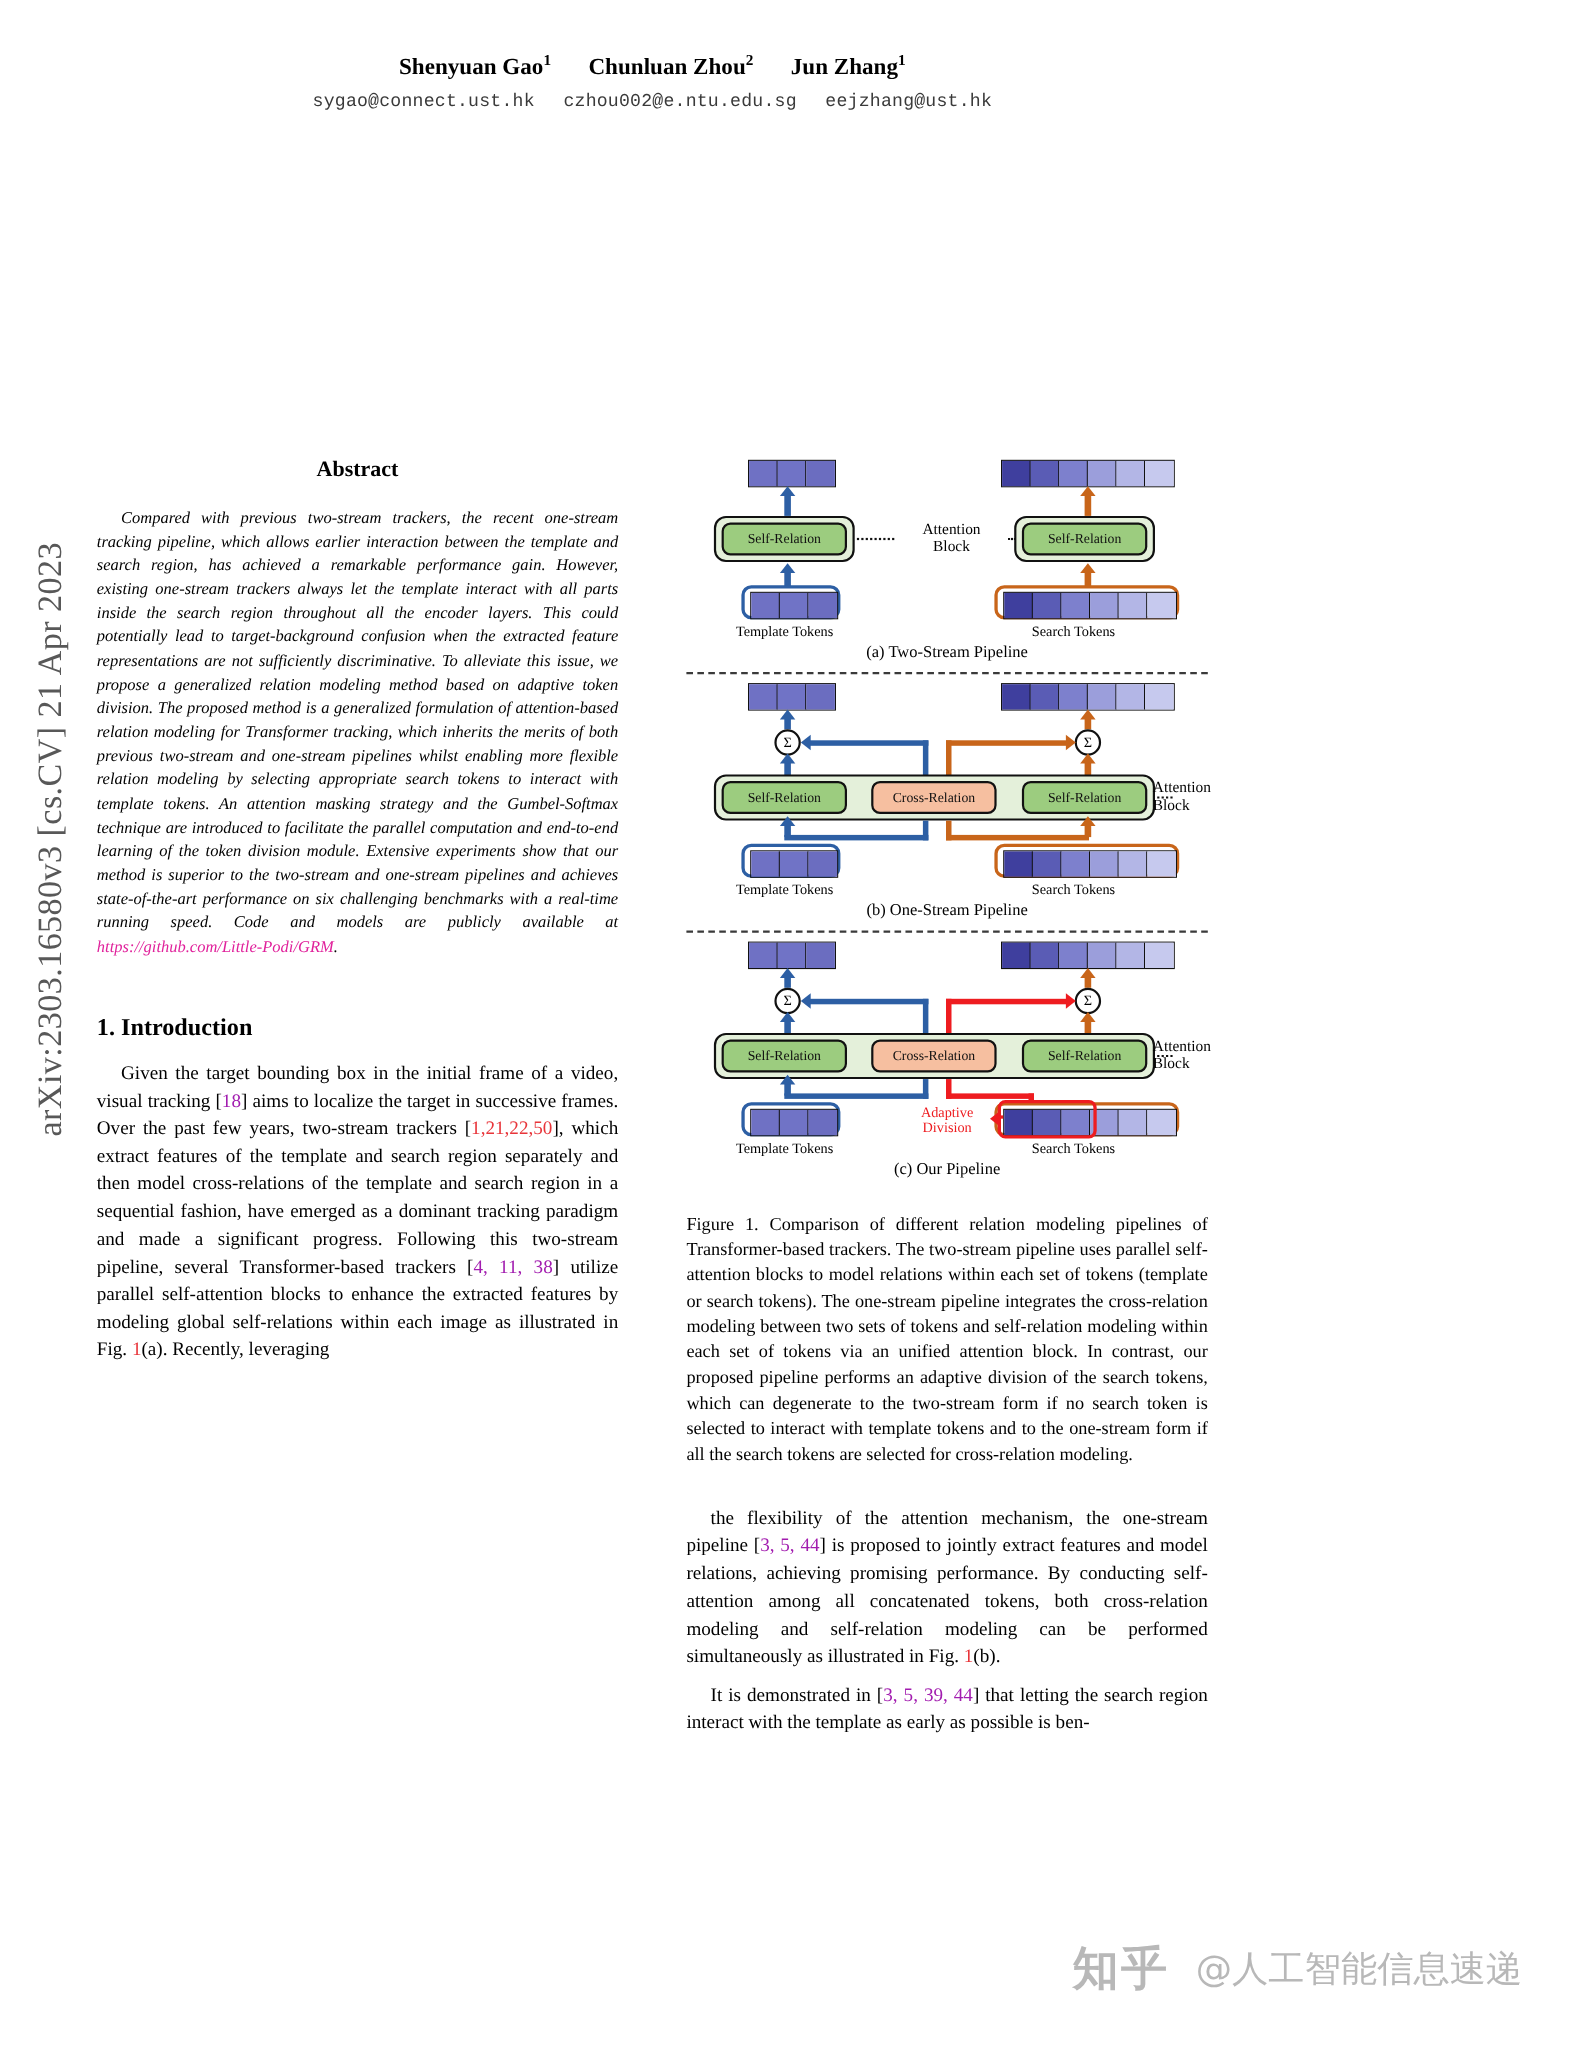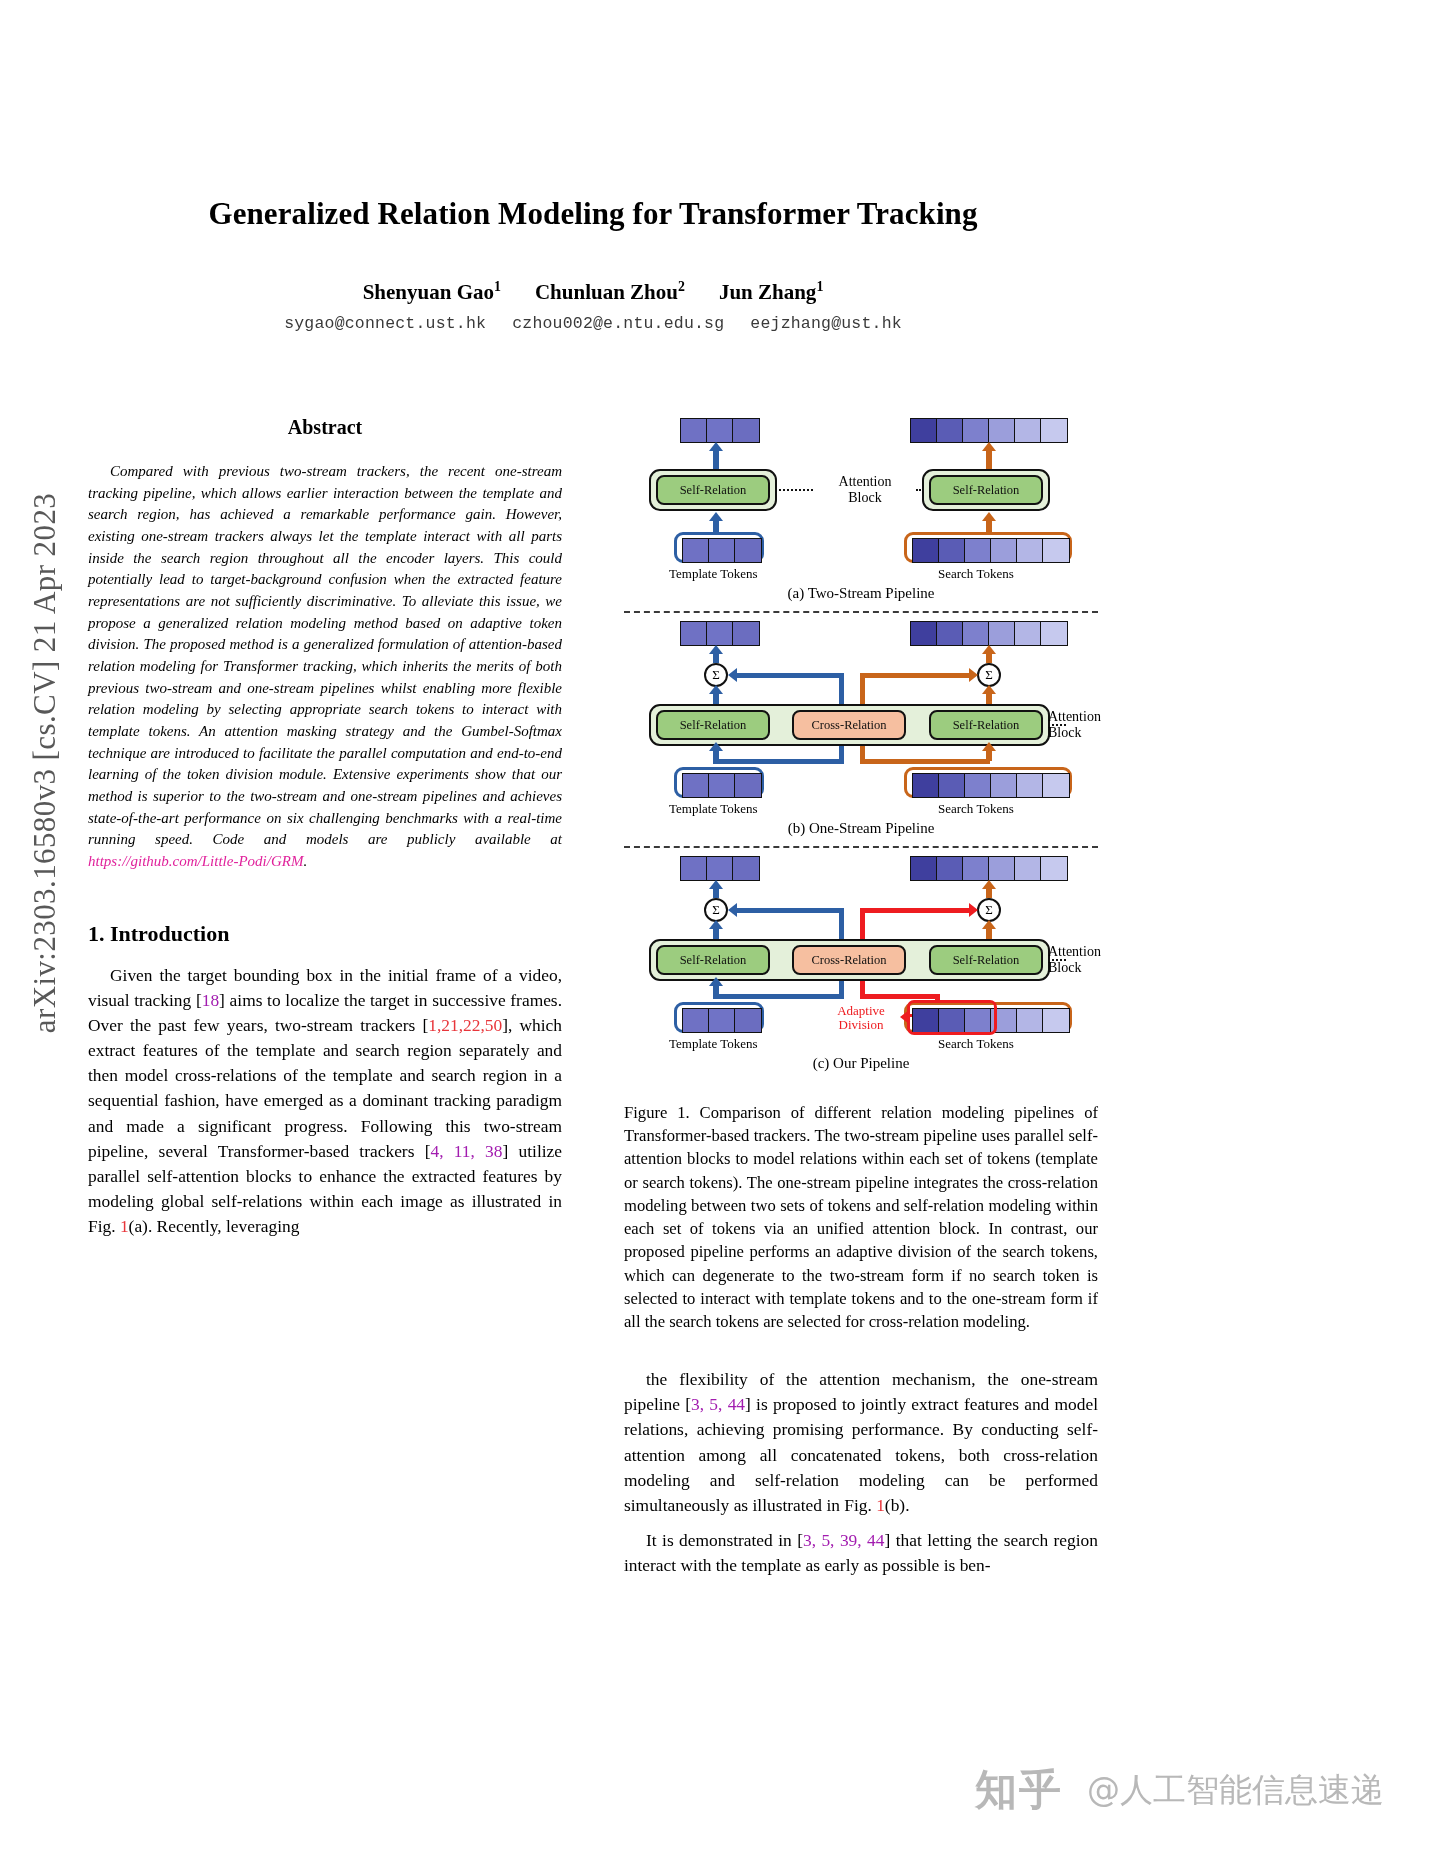--- a/index.html
+++ b/index.html
@@ -277,21 +277,20 @@
     font-family: "DejaVu Sans", sans-serif;
   }
 </style>
 </head>
 <body>
 
 <div id="arxiv-stamp">arXiv:2303.16580v3  [cs.CV]  21 Apr 2023</div>
 
 <div id="page">
 
-  <div id="paper-title">Generalized Relation Modeling for Transformer Tracking</div>
 
   <div id="authors">
     <span class="author"><span>Shenyuan Gao</span><sup>1</sup></span><span class="author"><span>Chunluan Zhou</span><sup>2</sup></span><span class="author"><span>Jun Zhang</span><sup>1</sup></span>
   </div>
 
 
   <div id="emails">
     <span class="email">sygao@connect.ust.hk</span><span class="email">czhou002@e.ntu.edu.sg</span><span class="email">eejzhang@ust.hk</span>
   </div>
 

